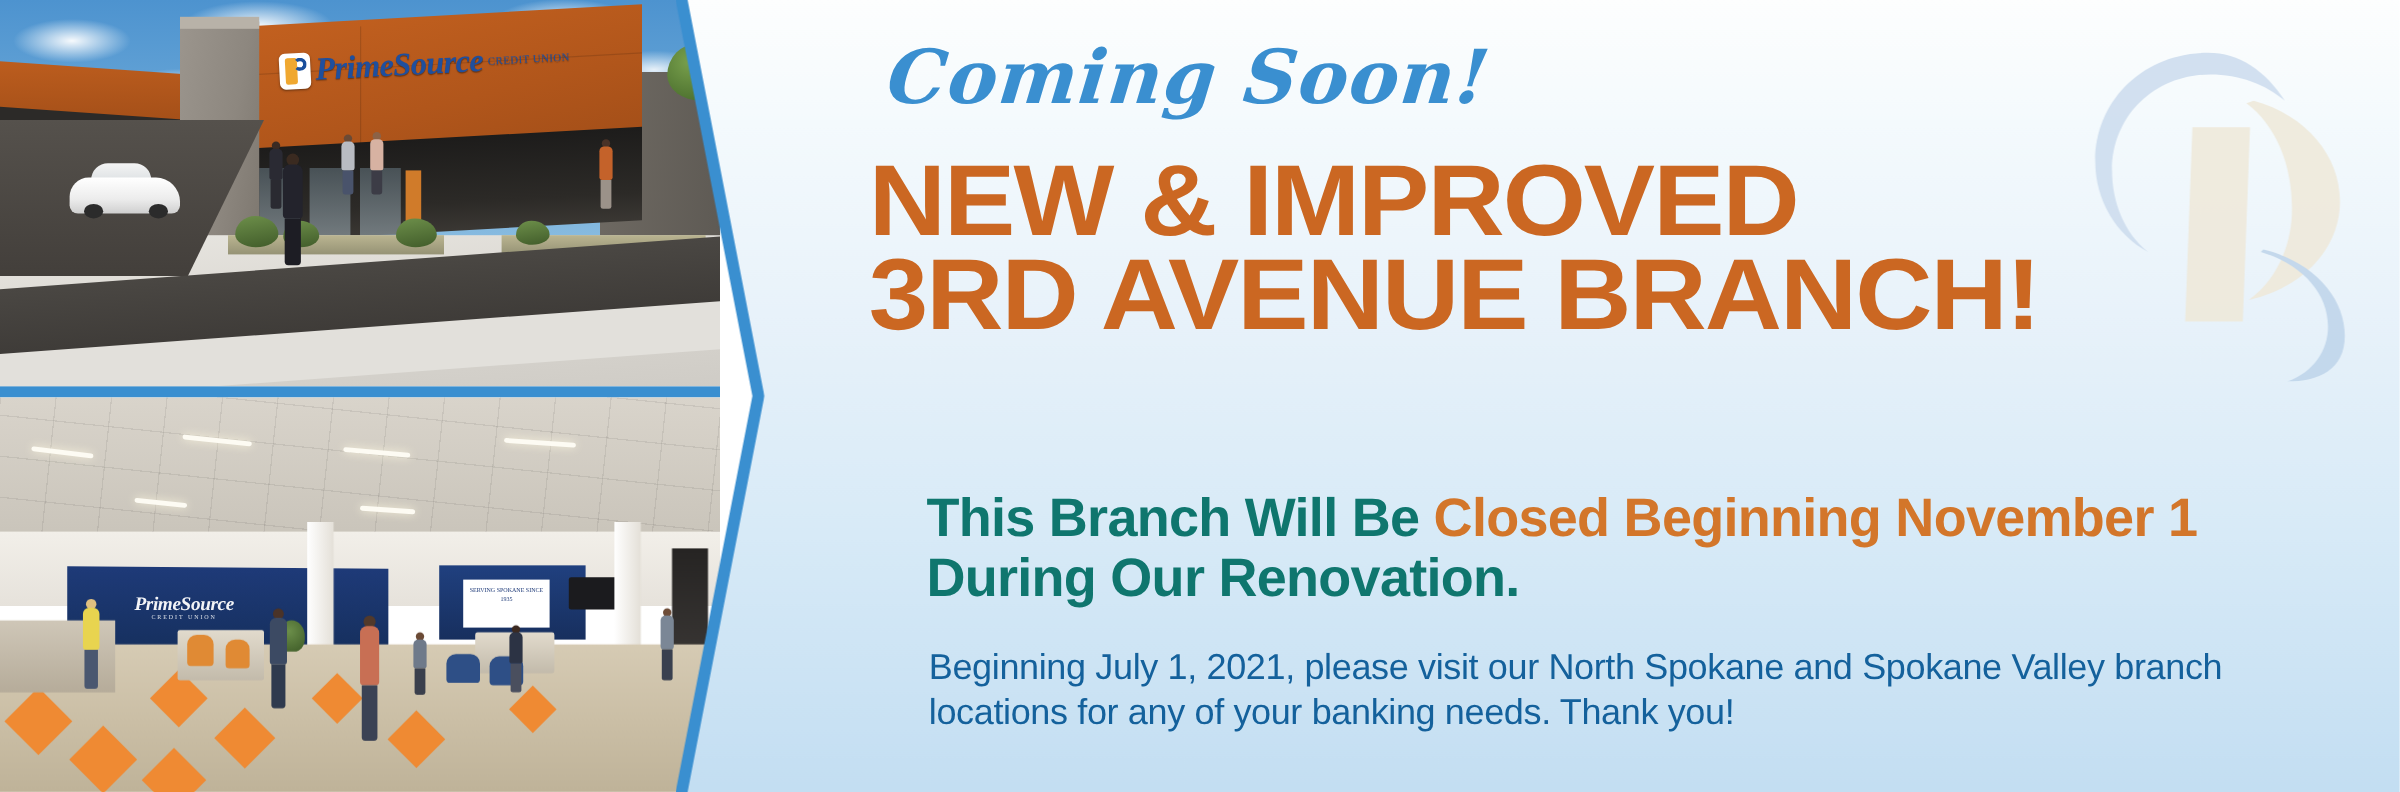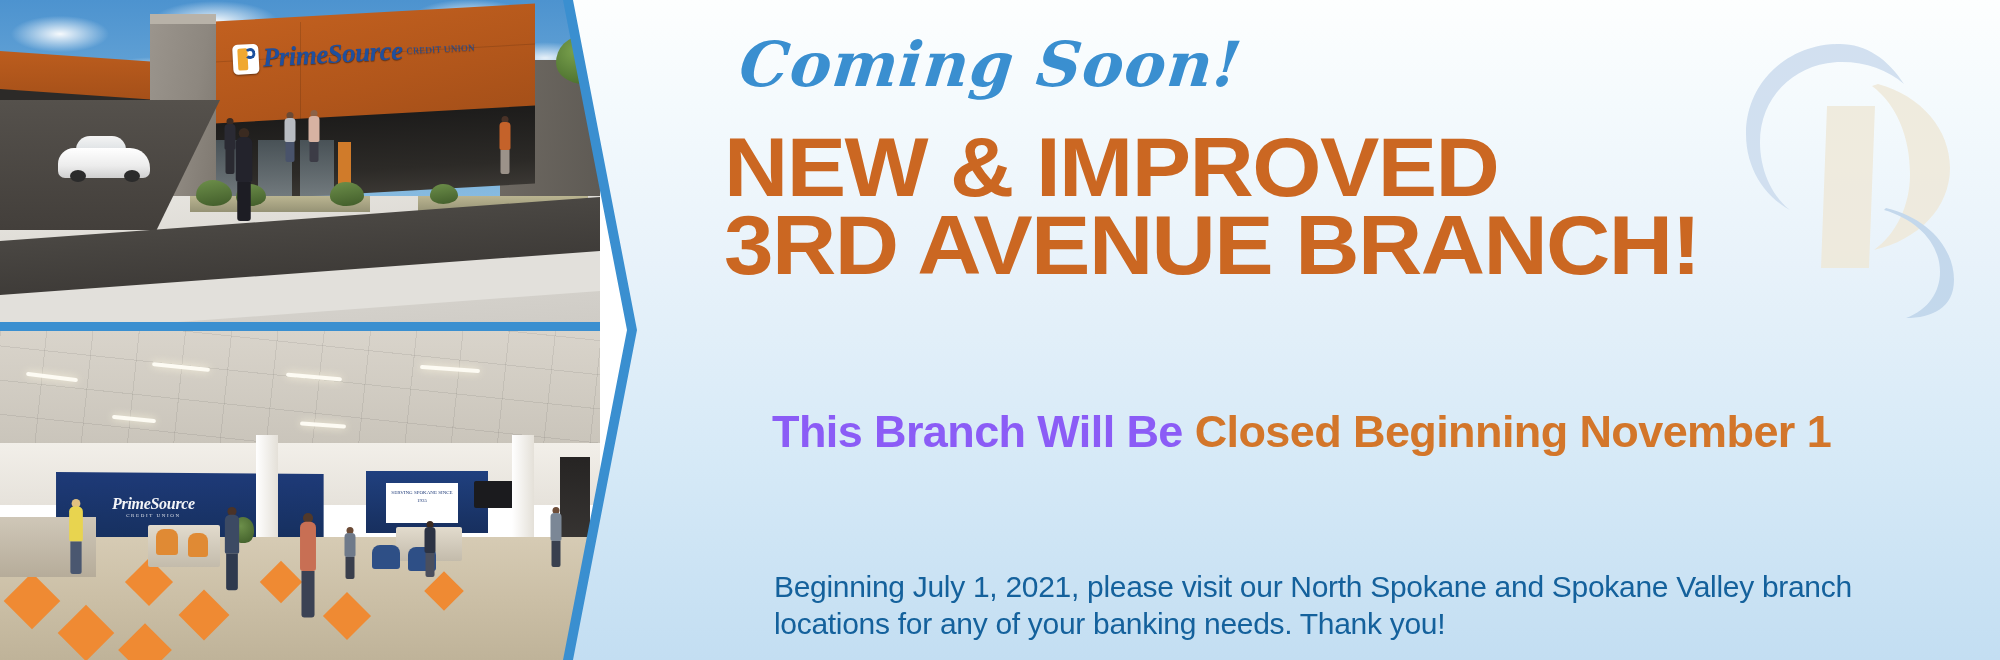--- a/index.html
+++ b/index.html
@@ -397,33 +397,32 @@
     left: 772px;
     font-family: "Liberation Sans", sans-serif;
     font-weight: bold;
     font-size: 45px;
     line-height: 1.06;
     letter-spacing: -.6px;
     white-space: nowrap;
   }
   #subhead-1 { top: 408px; }
   #subhead-2 { top: 458px; }
-  .sub-blue { color: #8b5cf6; text-align: center; }
+  .sub-blue { color: #0f766e; text-align: center; }
   .sub-orange { color: #d3762a; }
 
   #body-copy {
     position: absolute;
     left: 774px; top: 538px;
     width: 1190px;
     font-family: "Liberation Sans", sans-serif;
     font-size: 30px;
     line-height: 1.24;
     color: #14619c;
     letter-spacing: -.3px;
-    margin-top: 30px;
   }
 </style>
 </head>
 <body>
 
 <div id="banner">
 
   <div id="photo-column">
 
     <div class="photo" id="photo-exterior">
@@ -584,17 +583,18 @@
   <div id="text-block">
 
     <div id="coming-soon">Coming Soon!</div>
 
     <div class="headline" id="headline-1">NEW &amp; IMPROVED</div>
 
     <div class="headline" id="headline-2">3RD AVENUE BRANCH!</div>
 
     <div class="subhead" id="subhead-1"><span class="sub-blue">This Branch Will Be </span><span class="sub-orange">Closed Beginning November 1</span></div>
 
+    <div class="subhead sub-blue" id="subhead-2">During Our Renovation.</div>
 
     <div id="body-copy">Beginning July 1, 2021, please visit our North Spokane and Spokane Valley branch locations for any of your banking needs. Thank you!</div>
   </div>
 
 </div>
 
 </body></html>

